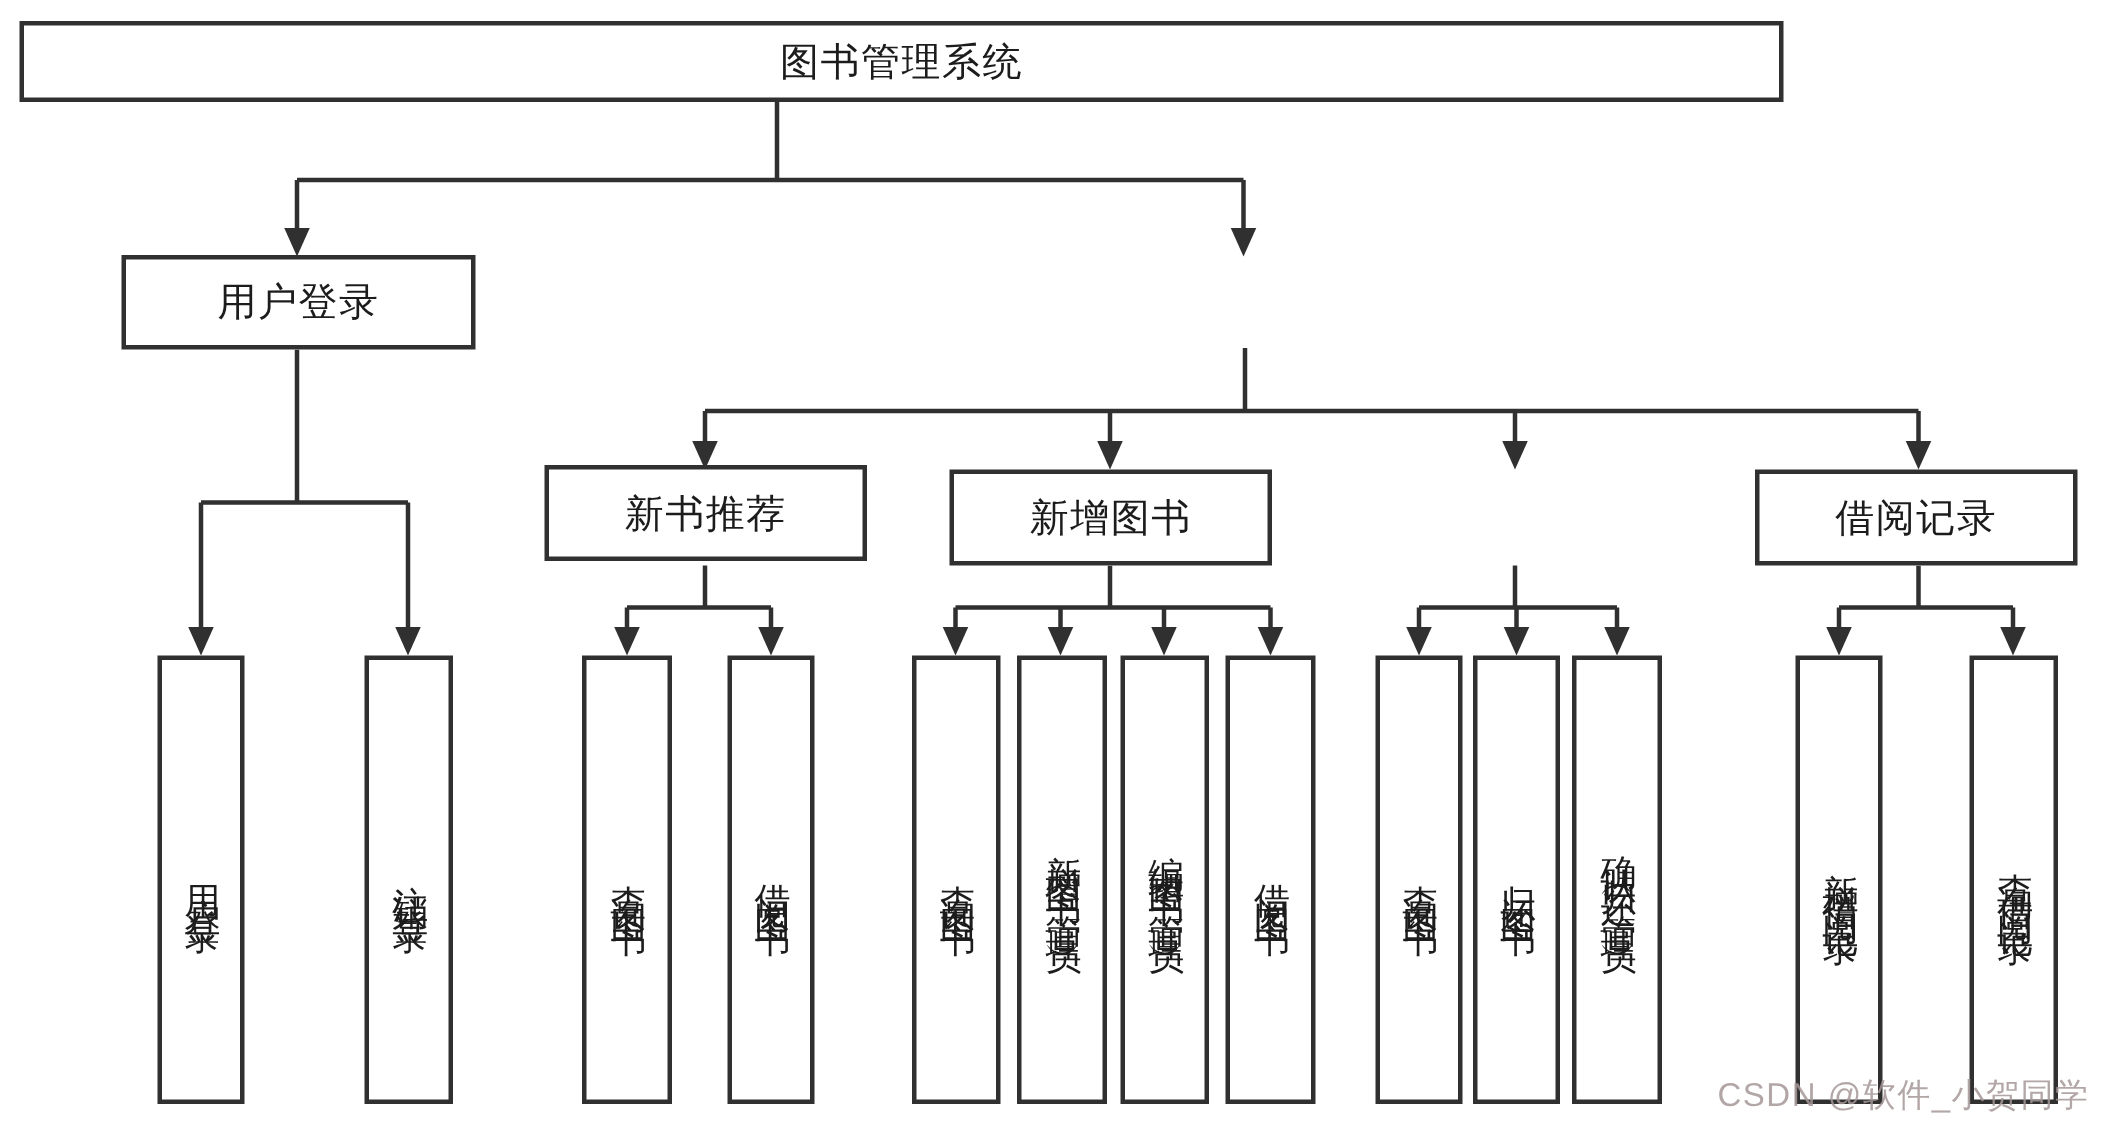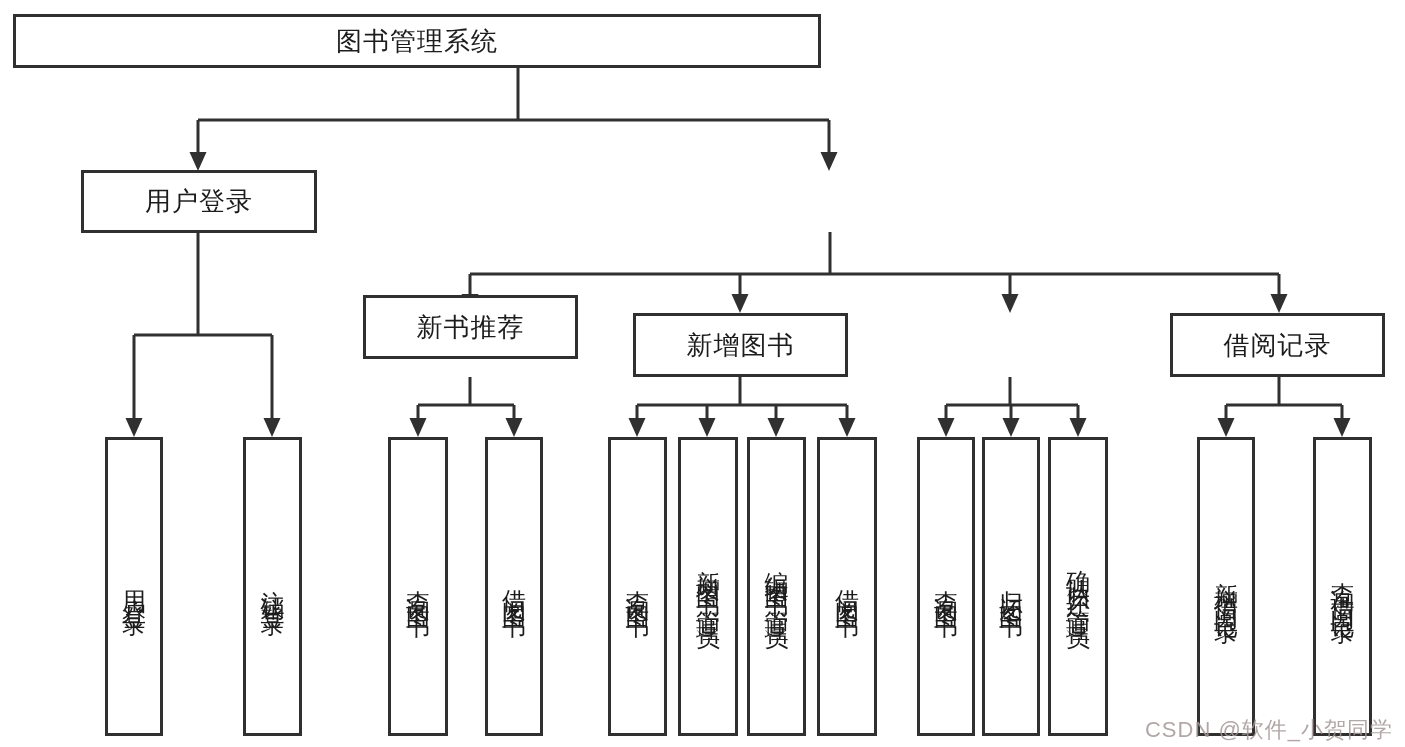--- a/index.html
+++ b/index.html
@@ -102,29 +102,29 @@
         <polygon points="767.5,418 784.5,418 776,437" fill="#303030"></polygon>
         <polygon points="838.5,418 855.5,418 847,437" fill="#303030"></polygon>
         <polygon points="937.5,418 954.5,418 946,437" fill="#303030"></polygon>
         <polygon points="1002.5,418 1019.5,418 1011,437" fill="#303030"></polygon>
         <polygon points="1069.5,418 1086.5,418 1078,437" fill="#303030"></polygon>
         <polygon points="1217.5,418 1234.5,418 1226,437" fill="#303030"></polygon>
         <polygon points="1333.5,418 1350.5,418 1342,437" fill="#303030"></polygon>
       </g>
   </svg>
 
-  <div class="node" style="left:13px;top:14px;width:808px;height:54px">
+  <div class="node" style="left:13px;top:14px;width:1176px;height:54px">
     <span class="hlabel">图书管理系统</span>
   </div>
 
   <div class="node" style="left:81px;top:170px;width:236px;height:63px">
     <span class="hlabel">用户登录</span>
   </div>
 
-  <div class="node" style="left:363px;top:295px;width:215px;height:64px">
+  <div class="node" style="left:363px;top:310px;width:215px;height:64px">
     <span class="hlabel">新书推荐</span>
   </div>
   <div class="node" style="left:633px;top:313px;width:215px;height:64px">
     <span class="hlabel">新增图书</span>
   </div>
   <div class="node" style="left:1170px;top:313px;width:215px;height:64px">
     <span class="hlabel">借阅记录</span>
   </div>
 
   <div class="node" style="left:105px;top:437px;width:58px;height:299px">

